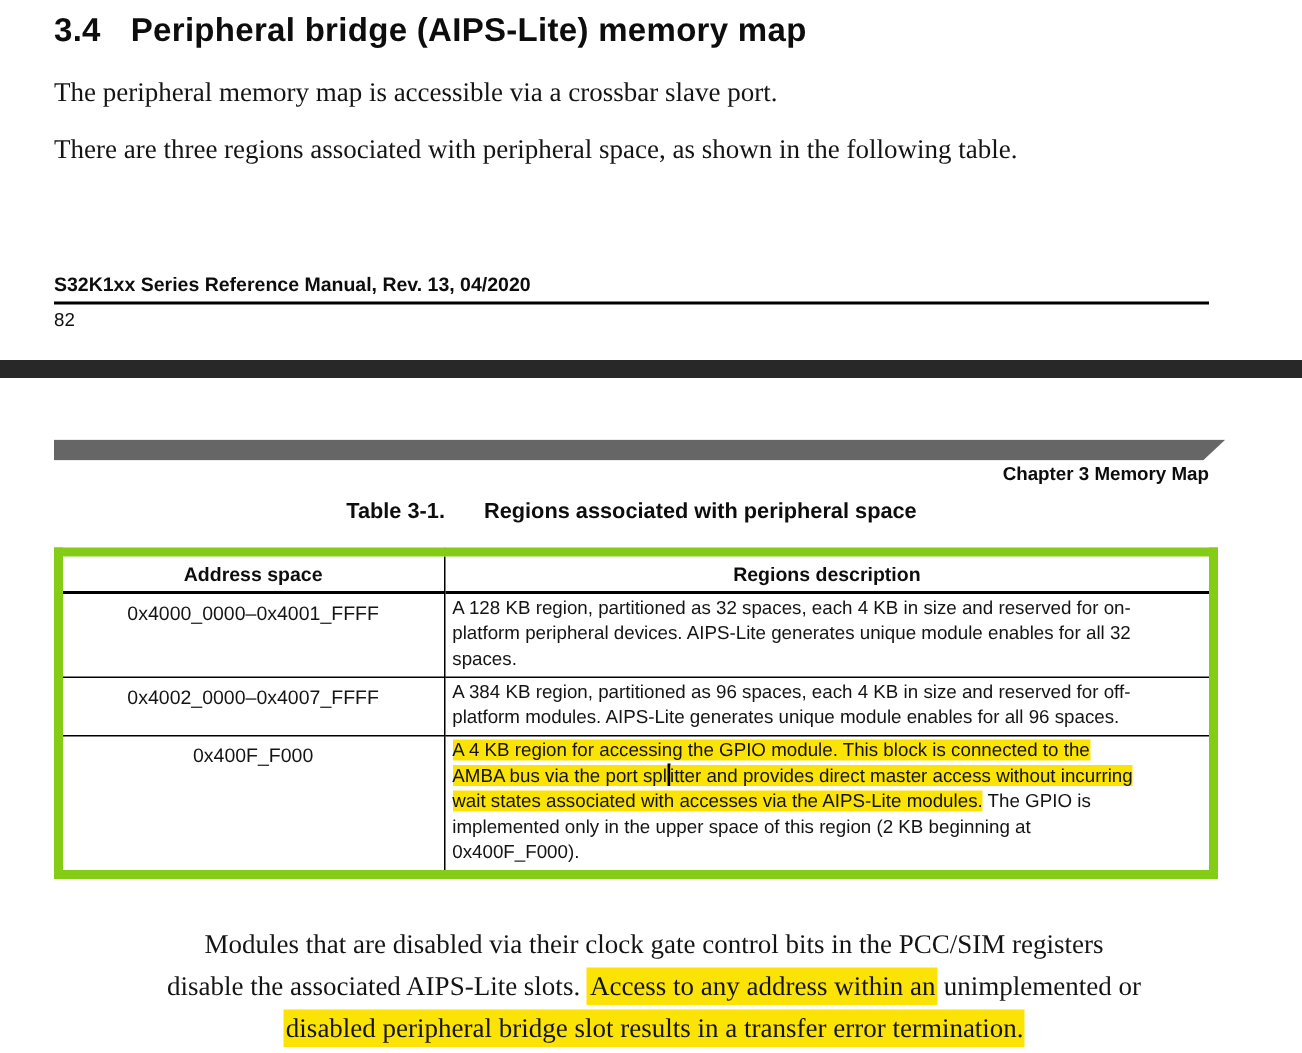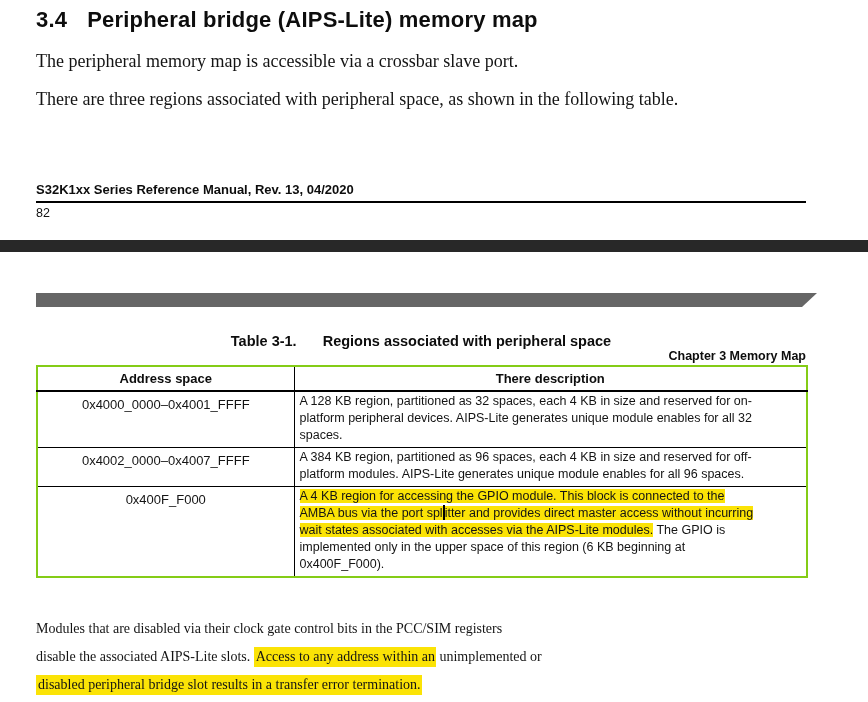--- a/index.html
+++ b/index.html
@@ -30,32 +30,32 @@
   
   .page-separator-bar { position:absolute; top:240px; left:0; width:868px; height:12px; }
 
   
   .chapter-band {
     position:absolute; top:293px; left:36px; width:781px; height:14px;
     clip-path: polygon(0 0, 100% 0, calc(100% - 15px) 100%, 0 100%);
   }
   .chapter-header {
     position:absolute; top:309px; left:36px; width:770px; text-align:right;
-    font-size:12.5px; font-weight:bold; color:#0d0d0d;margin-top:40px;
+    font-size:12.5px; font-weight:bold; color:#0d0d0d;
   }
 
   
   .table-caption {
     position:absolute; top:333px; left:36px; width:770px; text-align:center;
     font-size:14.5px; font-weight:bold; color:#0d0d0d;
   }
   .table-caption .cap-label { margin-right:26px; }
   .mem-table {
     position:absolute; top:365px; left:36px; width:770px;
-    border-collapse:collapse; table-layout:fixed; border:2px solid #84cc16;
+    border-collapse:collapse; table-layout:fixed; border:6px solid #84cc16;
   }
   .mem-table col.c1 { width:257px; }
   .mem-table col.c2 { width:513px; }
   .mem-table th {
     border:1px solid #000; border-bottom:2px solid #000;
     font-size:13px; font-weight:bold; padding:4px 2px; text-align:center; color:#0d0d0d;
   }
   .mem-table td {
     border:1px solid #000; vertical-align:top;
     font-size:12.5px; line-height:17px; padding:1px 5px 3px 5px; color:#141414;
@@ -63,21 +63,21 @@
   .mem-table td.addr { text-align:center; font-size:13px; padding-top:4px; }
   .line { white-space:pre; }
   .hl { background:var(--hl, #fbe306); }
 
   
   .caret { display:inline-block; width:2px; height:15px; background:#000; vertical-align:-3px; }
 
   
   .closing-para {
     position:absolute; top:615px; left:36px; width:800px;
-    font-size:14px; line-height:28px; color:#141414;
+    font-size:18px; line-height:28px; color:#141414;text-align:center;
   }
   .closing-para .line { white-space:pre; }
   .closing-para .hl { padding:2px 1px 3px 2px; }
 </style>
 </head>
 <body>
 
 <div class="page">
 
   <div class="section-heading">
@@ -102,21 +102,21 @@
   </div>
 
   <table class="mem-table">
     <colgroup>
         <col class="c1">
         <col class="c2">
       </colgroup>
     <thead>
       <tr>
         <th>Address space</th>
-        <th>There description</th>
+        <th>Regions description</th>
       </tr>
     </thead>
     <tbody id="table-body">
         <tr>
           <td class="addr">0x4000_0000–0x4001_FFFF</td>
           <td>
             <div class="line"><span>A 128 KB region, partitioned as 32 spaces, each 4 KB in size and reserved for on-</span></div>
             <div class="line"><span>platform peripheral devices. AIPS-Lite generates unique module enables for all 32</span></div>
             <div class="line"><span>spaces.</span></div>
           </td>
@@ -127,21 +127,21 @@
             <div class="line"><span>A 384 KB region, partitioned as 96 spaces, each 4 KB in size and reserved for off-</span></div>
             <div class="line"><span>platform modules. AIPS-Lite generates unique module enables for all 96 spaces.</span></div>
           </td>
         </tr>
         <tr>
           <td class="addr">0x400F_F000</td>
           <td>
             <div class="line"><span class="hl">A 4 KB region for accessing the GPIO module. This block is connected to the</span></div>
             <div class="line"><span class="hl">AMBA bus via the port spl</span><span class="caret"></span><span class="hl">itter and provides direct master access without incurring</span></div>
             <div class="line"><span class="hl">wait states associated with accesses via the AIPS-Lite modules.</span><span> The GPIO is</span></div>
-            <div class="line"><span>implemented only in the upper space of this region (6 KB beginning at</span></div>
+            <div class="line"><span>implemented only in the upper space of this region (2 KB beginning at</span></div>
             <div class="line"><span>0x400F_F000).</span></div>
           </td>
         </tr>
       </tbody>
   </table>
 
   <div class="closing-para serif" id="closing-para">
       <div class="line"><span>Modules that are disabled via their clock gate control bits in the PCC/SIM registers</span></div>
       <div class="line"><span>disable the associated AIPS-Lite slots. </span><span class="hl">Access to any address within an</span><span> unimplemented or</span></div>
       <div class="line"><span class="hl">disabled peripheral bridge slot results in a transfer error termination.</span></div>

